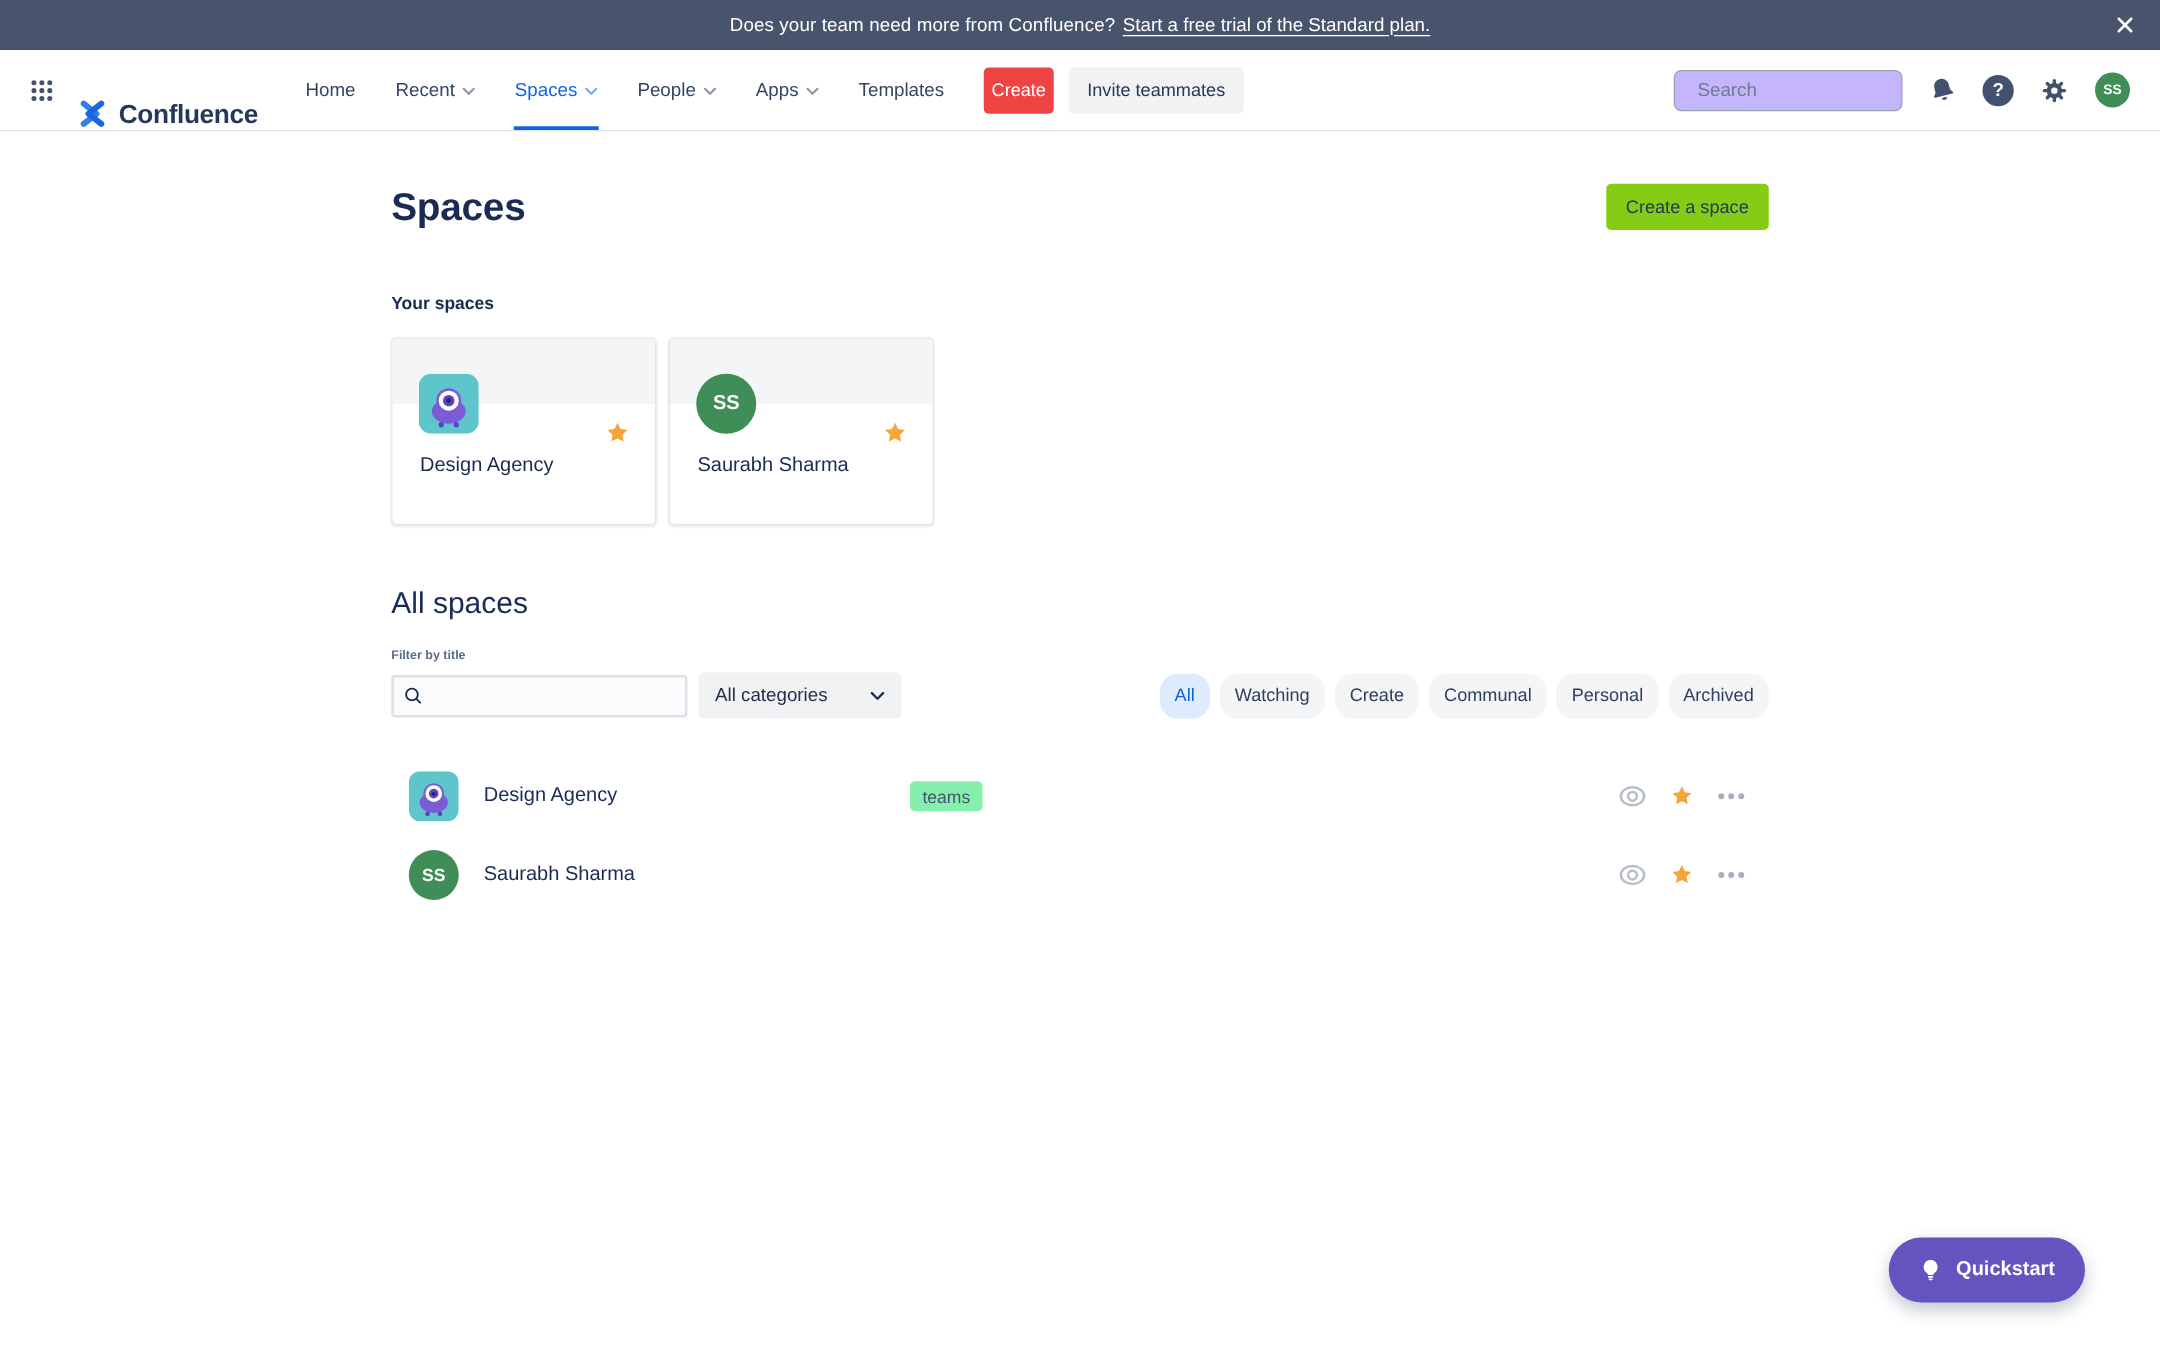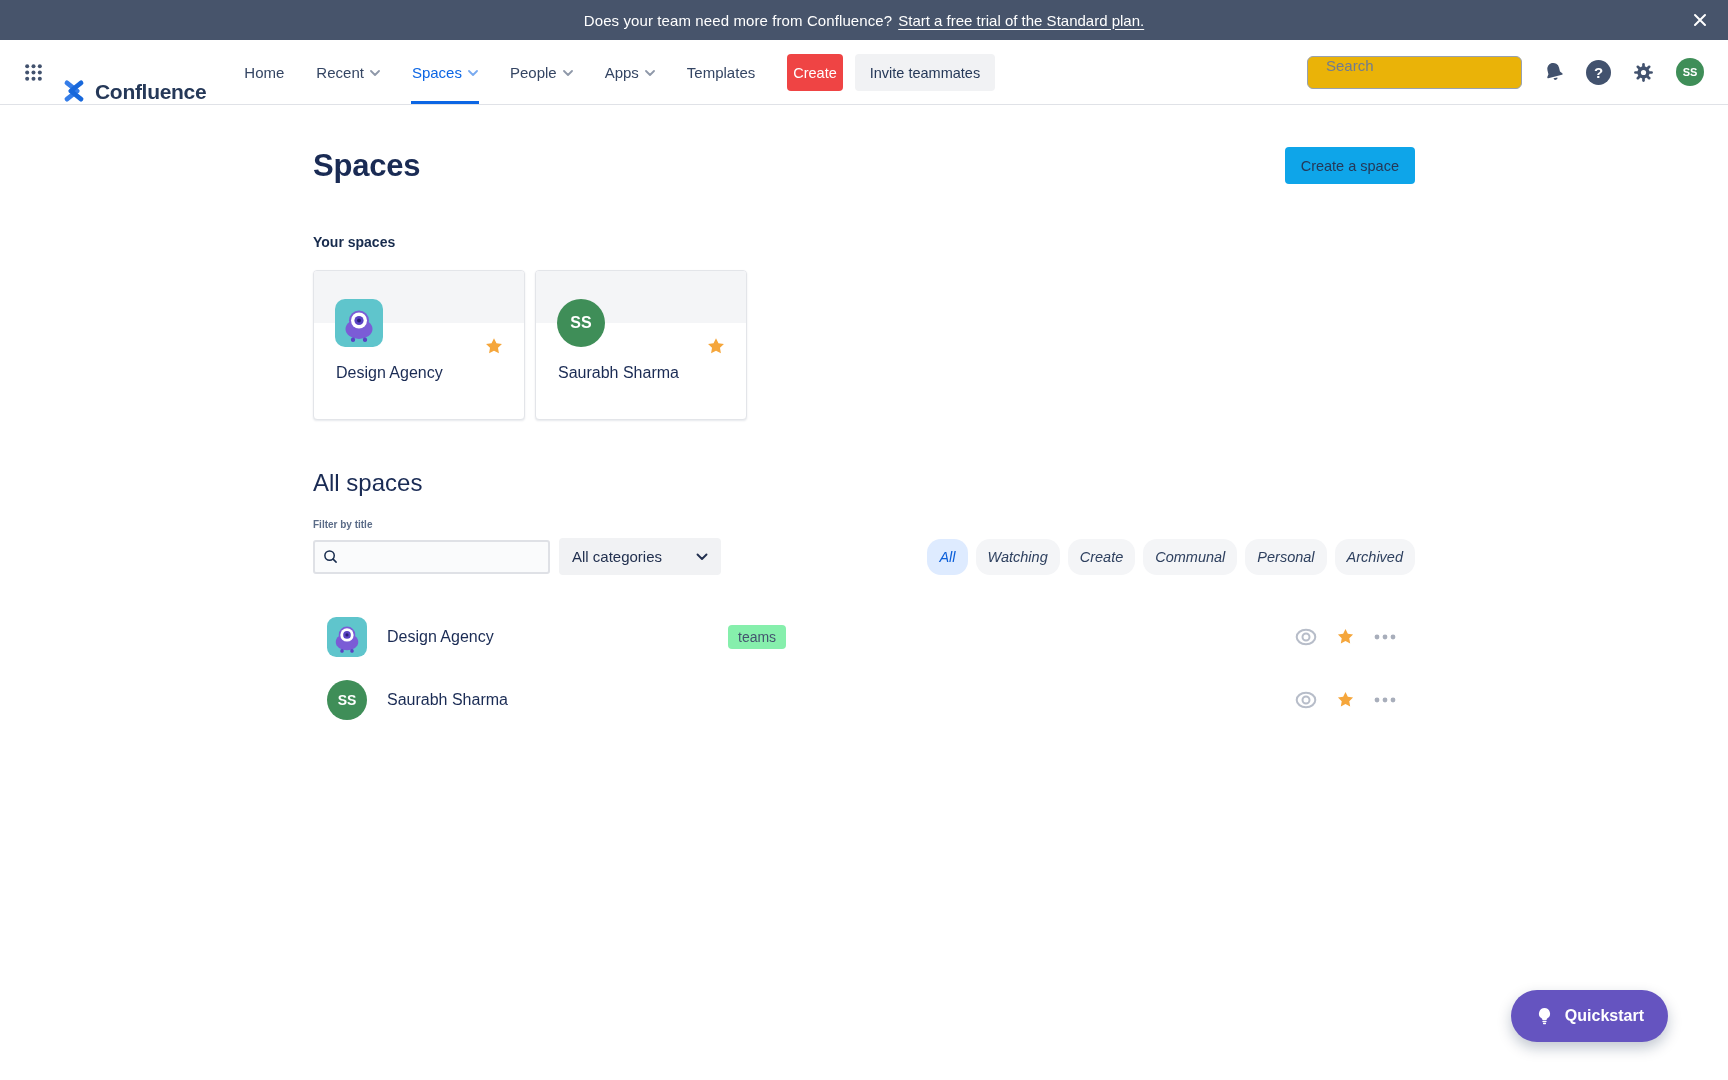--- a/index.html
+++ b/index.html
@@ -25,37 +25,37 @@
   .nav-item { display:flex; align-items:center; gap:6px; margin:0 15px; padding:0 1px;
               font-size:15px; font-weight:500; color:#344563; cursor:pointer;
               border-bottom:3px solid transparent; border-top:3px solid transparent; }
   .nav-item .chev { opacity:.55; margin-top:2px; }
   .nav-item.active { color:#0C66E4; border-bottom-color:#0C66E4; }
   .btn { border:none; border-radius:4px; font-size:14.5px; font-weight:500; cursor:pointer;
          font-family:"Liberation Sans", sans-serif; }
   .btn-create { background:#ef4444; color:#fff; padding:0 6px; height:37px; margin:14px 0 0 16px; }
   .btn-invite { background:#F1F2F4; color:#253858; padding:0 15px; height:37px; margin:14px 13px 0 12px; }
   .nav-right { margin-left:auto; display:flex; align-items:center; gap:21px; }
-  .search-box { width:215px; height:33px; border:1px solid #98A1B0; border-radius:6px;
-                display:flex; align-items:flex-start; padding:0 10px; gap:8px; background:#eab308; }
+  .search-box { width:183px; height:33px; border:1px solid #98A1B0; border-radius:6px;
+                display:flex; align-items:center; padding:0 10px; gap:8px; background:#c4b5fd; }
   .search-box input { border:none; outline:none; flex:1; font-size:15px; color:#172B4D;
                       font-family:"Liberation Sans", sans-serif; background:transparent; }
   .search-box input::placeholder { color:#707C91; }
   .help-badge { width:25px; height:25px; border-radius:50%; background:#42526E; color:#fff;
                 display:flex; align-items:center; justify-content:center;
                 font-size:15px; font-weight:700; cursor:pointer; }
   .avatar-sm { width:28px; height:28px; border-radius:50%; background:#3F8E58; color:#fff;
                display:flex; align-items:center; justify-content:center;
                font-size:11px; font-weight:700; cursor:pointer; }
 
   
   .content { padding:0 313px; }
   .page-header { margin-top:42px; display:flex; justify-content:space-between; align-items:center; }
   .page-title { font-size:31px; font-weight:600; color:#1A2B54; letter-spacing:-.2px; }
-  .btn-create-space { background:#0ea5e9; color:#253858; padding:0 16px; height:37px; }
+  .btn-create-space { background:#84cc16; color:#253858; padding:0 16px; height:37px; }
 
   .section-label { margin-top:50px; font-size:14px; font-weight:700; color:#172B4D; }
 
   .cards { margin-top:20px; display:flex; gap:10px; }
   .card { width:212px; height:150px; border:1px solid #E3E5E9; border-radius:4px;
           background:#fff; position:relative; box-shadow:0 1px 2px rgba(9,30,66,.10);
           cursor:pointer; overflow:hidden; }
   .card-band { height:52px; background:#F4F5F7; }
   .card-avatar { position:absolute; left:21px; top:28px; width:48px; height:48px; }
   .avatar-circle-lg { width:48px; height:48px; border-radius:50%; background:#3F8E58; color:#fff;
@@ -69,21 +69,21 @@
   .filter-row { margin-top:8px; display:flex; align-items:center; }
   .filter-input { width:237px; height:34px; border:2px solid #DFE1E6; border-radius:3px;
                   display:flex; align-items:center; padding:0 8px; gap:7px; background:#FAFBFC; }
   .filter-input input { border:none; outline:none; flex:1; font-size:14px; color:#172B4D;
                         background:transparent; font-family:"Liberation Sans", sans-serif; }
   .category-select { margin-left:9px; width:162px; height:37px; background:#F1F2F4; border-radius:4px;
                      display:flex; align-items:center; justify-content:space-between;
                      padding:0 13px; font-size:15px; color:#22304F; cursor:pointer; }
   .chips { margin-left:auto; display:flex; gap:8px; }
   .chip { height:36px; padding:0 12px; border-radius:14px; background:#F4F5F7; color:#2E405F;
-          font-size:14.5px; display:flex; align-items:center; cursor:pointer;font-style:italic; }
+          font-size:14.5px; display:flex; align-items:center; cursor:pointer; }
   .chip.active { background:#DEEBFF; color:#0C5FD9; font-weight:500; }
 
   .space-rows { margin-top:30px; }
   .space-row { height:63px; display:flex; align-items:center; padding-left:14px; }
   .row-avatar { width:40px; height:40px; margin-right:20px; flex:none; }
   .avatar-circle-md { width:40px; height:40px; border-radius:50%; background:#3F8E58; color:#fff;
                       display:flex; align-items:center; justify-content:center;
                       font-size:14px; font-weight:600; }
   .row-name { width:341px; font-size:16px; font-weight:500; color:#1A2B54; cursor:pointer; }
   .row-tag { background:#86efac; color:#44546F; font-size:14px; padding:4px 10px; border-radius:4px;text-align:right; }

